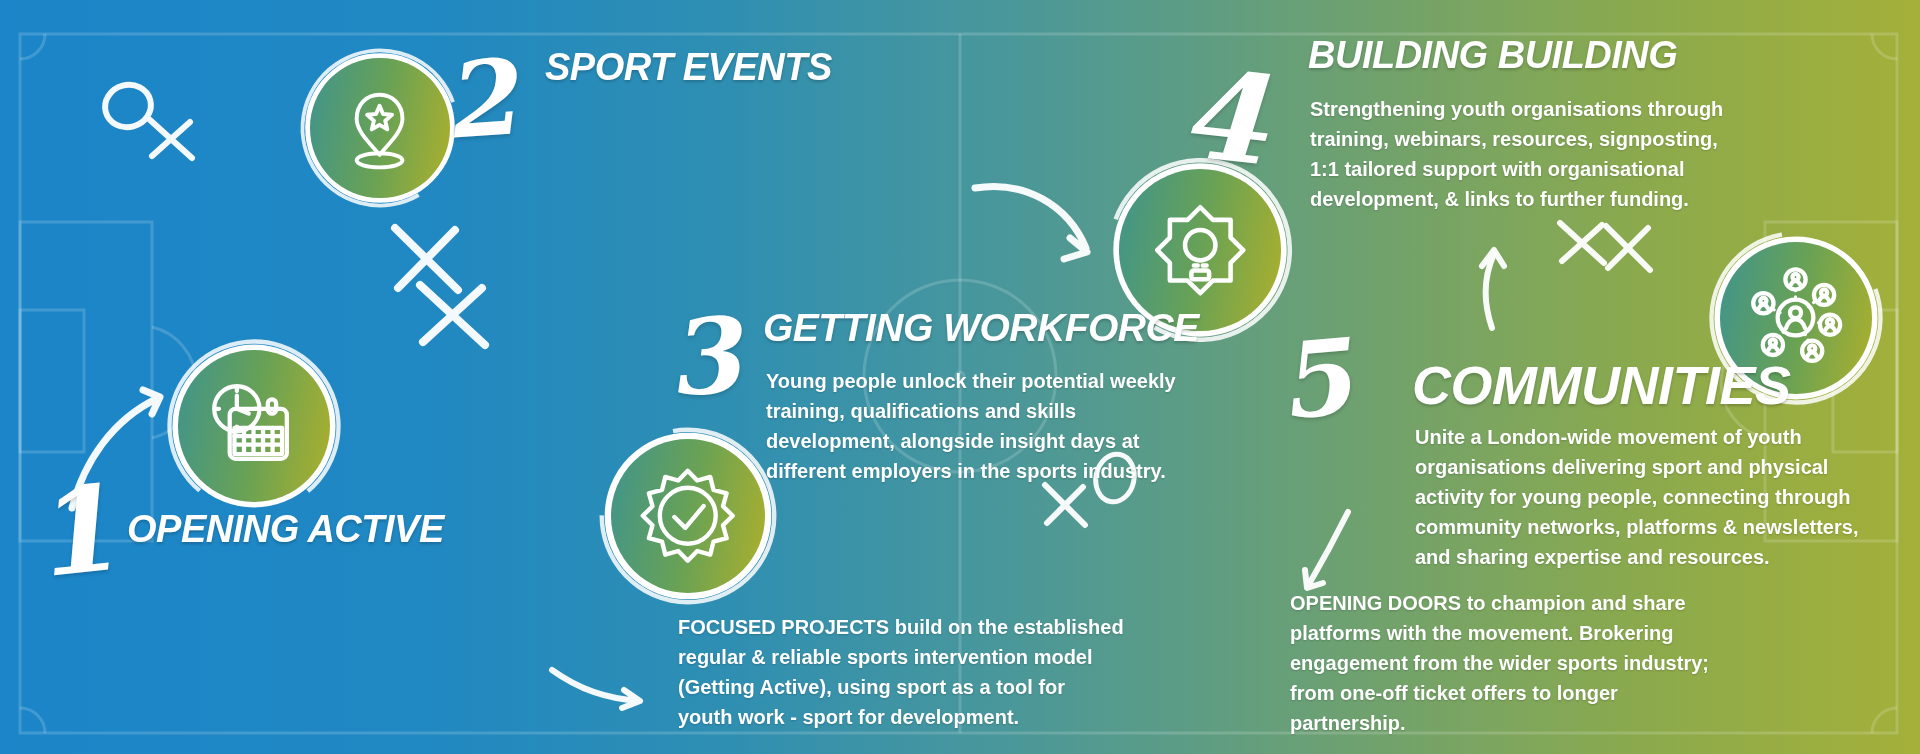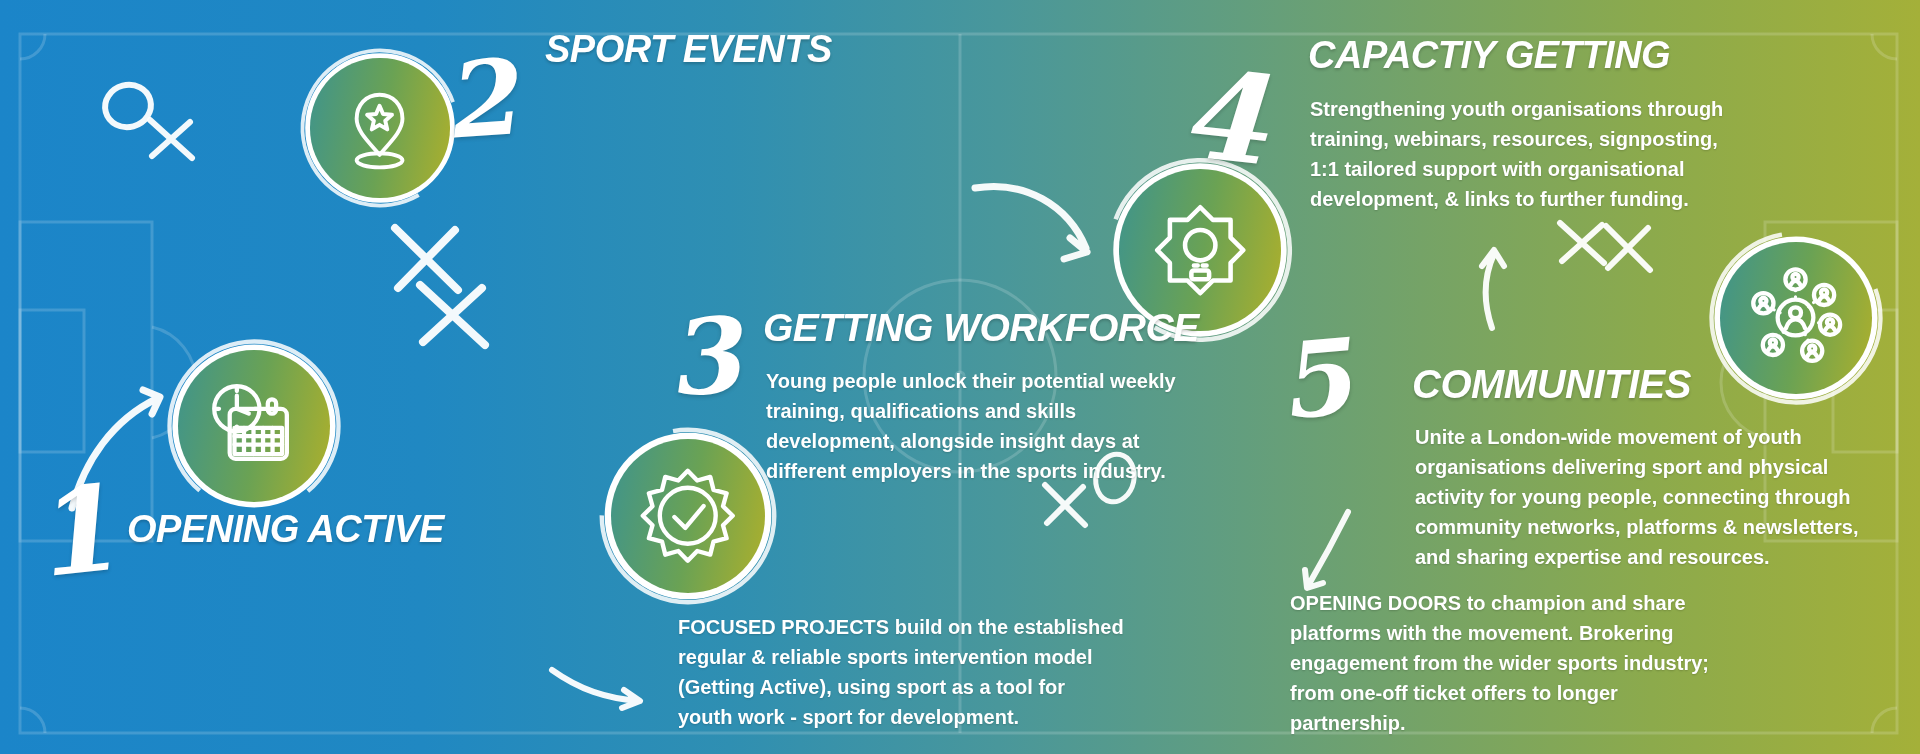--- a/index.html
+++ b/index.html
@@ -171,35 +171,35 @@
   </div>
 
   <div class="num" style="left:42px;top:478px;font-size:118px;transform:rotate(-6deg)">1</div>
   <div class="num" style="left:452px;top:52px;font-size:104px;transform:rotate(-4deg)">2</div>
   <div class="num" style="left:676px;top:310px;font-size:104px;transform:rotate(-3deg)">3</div>
   <div class="num" style="left:1192px;top:64px;font-size:122px;transform:rotate(6deg)">4</div>
   <div class="num" style="left:1287px;top:332px;font-size:104px;transform:rotate(-5deg)">5</div>
 
   <div class="title" style="left:127px;top:508px;font-size:38px">OPENING ACTIVE</div>
 
-  <div class="title" style="left:545px;top:28px;font-size:38px">SPORT EVENTS</div>
+  <div class="title" style="left:545px;top:46px;font-size:38px">SPORT EVENTS</div>
 
   <div class="title" style="left:763px;top:306px;font-size:39px">GETTING WORKFORCE</div>
   <div class="body" style="left:766px;top:366px;width:460px">Young people unlock their potential weekly
 training, qualifications and skills
 development, alongside insight days at
 different employers in the sports industry.</div>
 
-  <div class="title" style="left:1308px;top:34px;font-size:38px">CAPACTIY GETTING</div>
+  <div class="title" style="left:1308px;top:34px;font-size:38px">BUILDING BUILDING</div>
   <div class="body" style="left:1310px;top:94px;width:460px">Strengthening youth organisations through
 training, webinars, resources, signposting,
 1:1 tailored support with organisational
 development, &amp; links to further funding.</div>
 
-  <div class="title" style="left:1412px;top:362px;font-size:40px">COMMUNITIES</div>
+  <div class="title" style="left:1412px;top:354px;font-size:54px">COMMUNITIES</div>
   <div class="body" style="left:1415px;top:422px;width:500px">Unite a London-wide movement of youth
 organisations delivering sport and physical
 activity for young people, connecting through
 community networks, platforms &amp; newsletters,
 and sharing expertise and resources.</div>
 
   <div class="body" style="left:678px;top:612px;width:540px">FOCUSED PROJECTS build on the established
 regular &amp; reliable sports intervention model
 (Getting Active), using sport as a tool for
 youth work - sport for development.</div>

